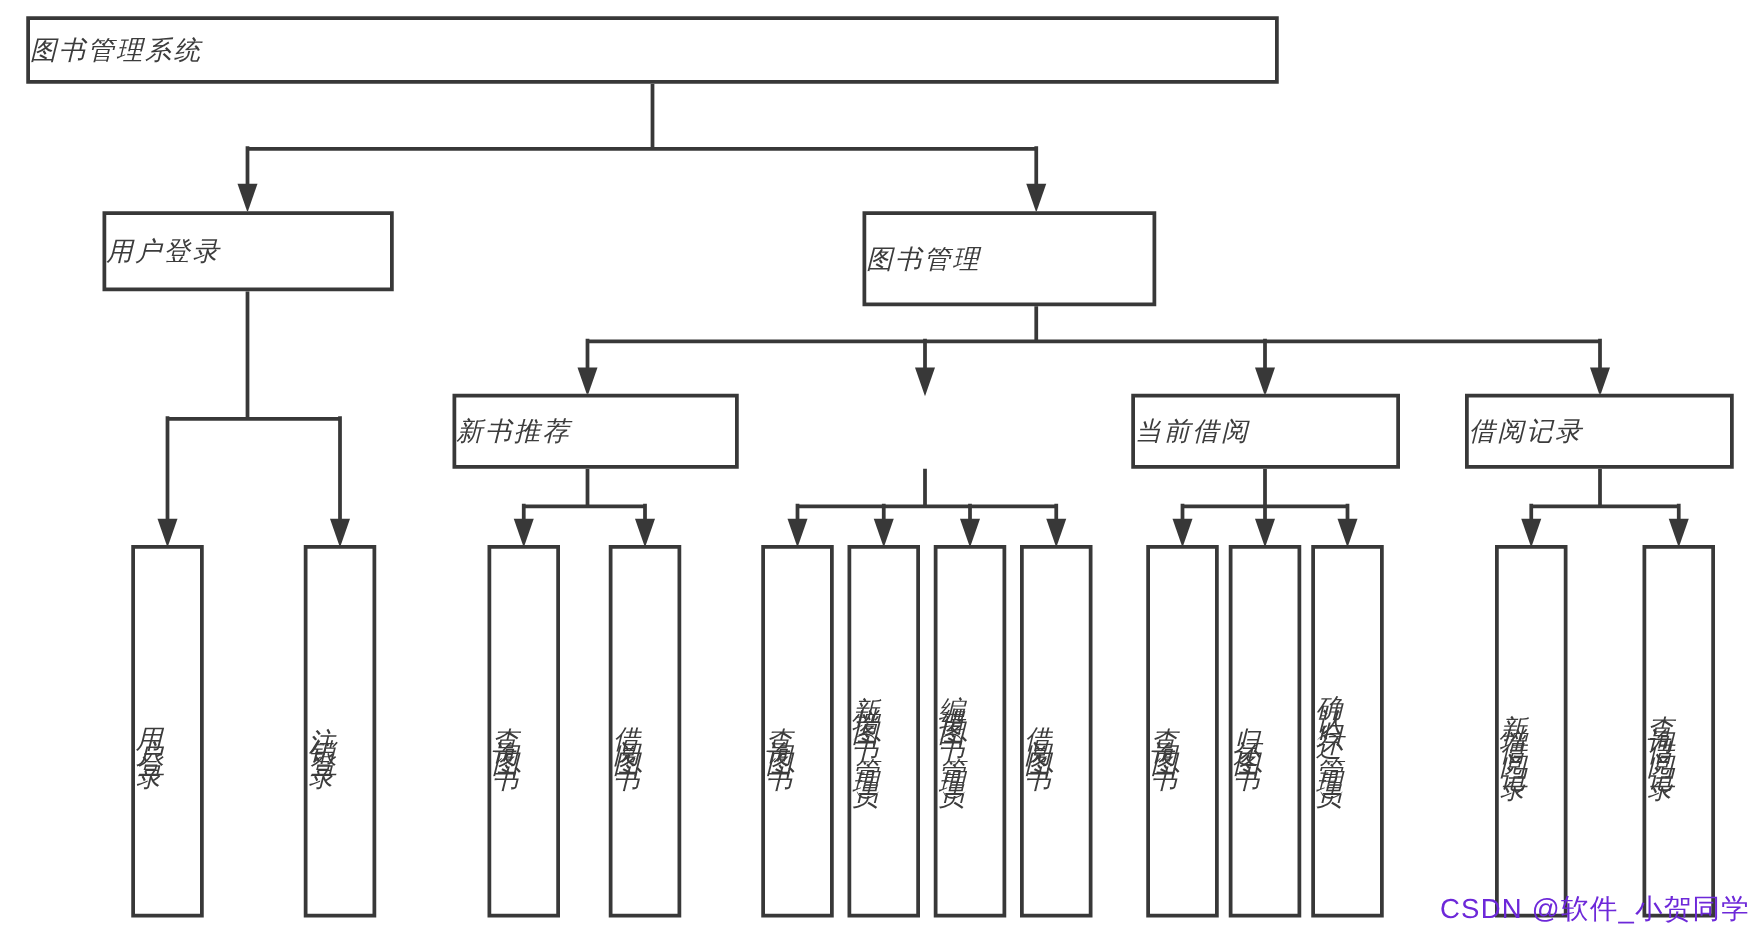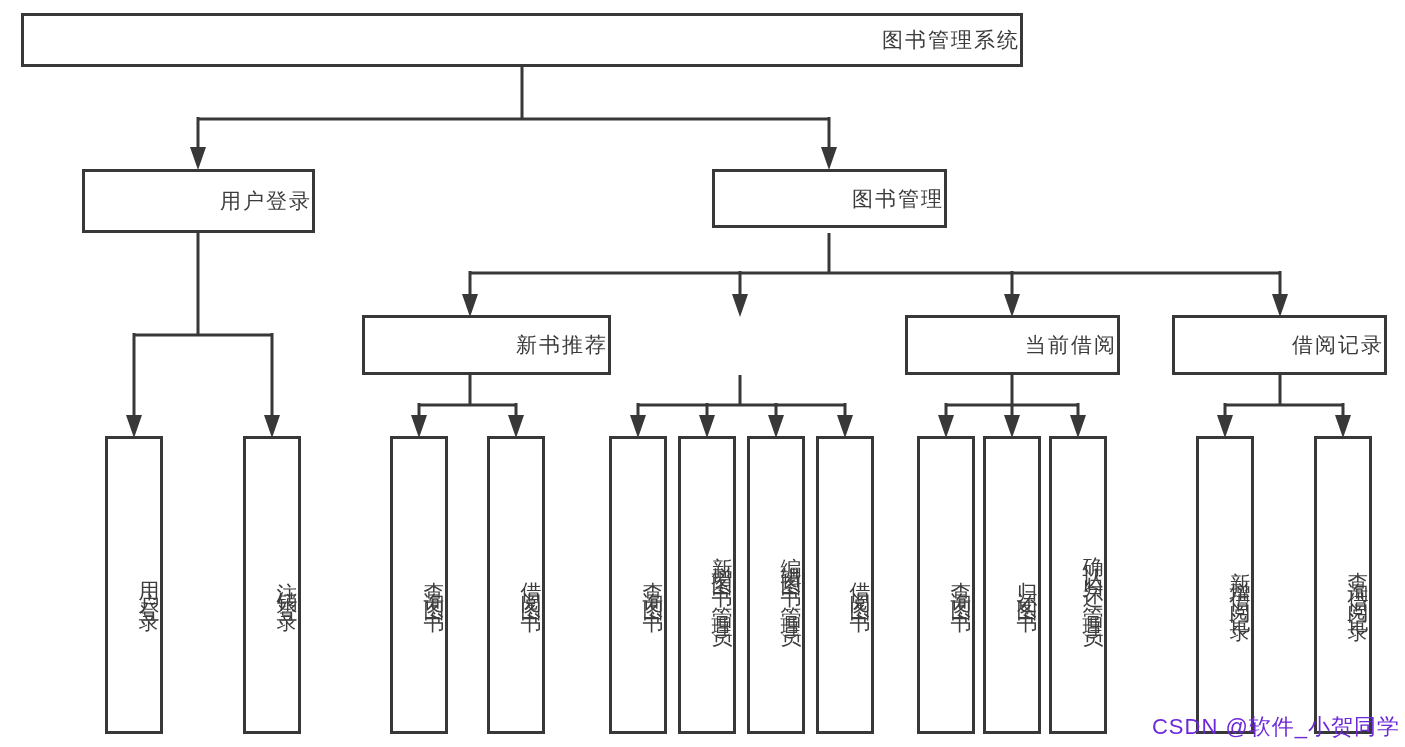--- a/index.html
+++ b/index.html
@@ -17,40 +17,41 @@
     width: 1405px; height: 747px;
     z-index: 1;
   }
   .node {
     position: absolute;
     box-sizing: border-box;
     background: #ffffff;
     border: 3px solid #383838;
     display: flex;
     align-items: center;
-    justify-content: flex-end;
+    justify-content: flex-start;
     color: #3c3c3c;
     font-size: 21px;
     letter-spacing: 2px;
     z-index: 2;
+    font-style: italic;
   }
   .leaf span {
     writing-mode: vertical-rl;
     text-orientation: mixed;
     line-height: 1;
     letter-spacing: 10px;
     font-size: 21px;
   }
   
   .n-root        { left: 21px;   top: 13px;  width: 1002px; height: 54px; }
   
   .n-user-login  { left: 82px;   top: 169px; width: 233px;  height: 64px; }
-  .n-book-mgmt   { left: 712px;  top: 169px; width: 235px;  height: 59px; }
+  .n-book-mgmt   { left: 690px;  top: 169px; width: 235px;  height: 76px; }
   
-  .n-new-book    { left: 362px;  top: 315px; width: 249px;  height: 60px; }
+  .n-new-book    { left: 362px;  top: 315px; width: 229px;  height: 60px; }
   .n-borrowing   { left: 633px;  top: 315px; width: 215px;  height: 60px; }
   .n-current     { left: 905px;  top: 315px; width: 215px;  height: 60px; }
   .n-records     { left: 1172px; top: 315px; width: 215px;  height: 60px; }
   
   .leaf          { top: 436px; width: 58px; height: 298px; }
   .l-1  { left: 105px; }
   .l-2  { left: 243px; }
   .l-3  { left: 390px; }
   .l-4  { left: 487px; }
   .l-5  { left: 609px; }

